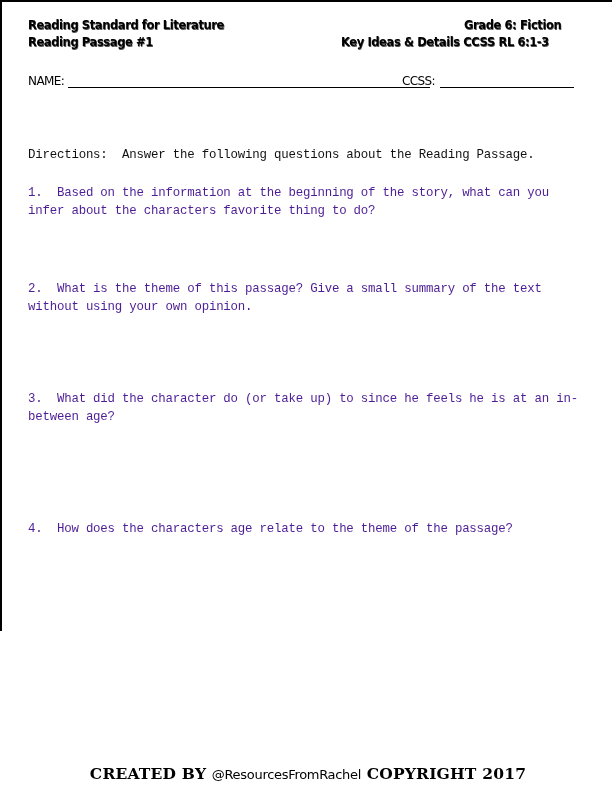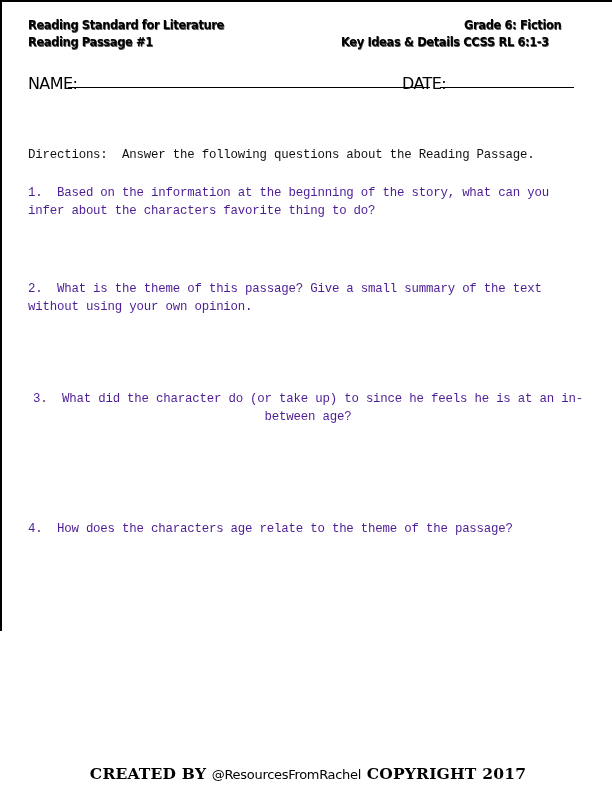--- a/index.html
+++ b/index.html
@@ -15,37 +15,37 @@
       text-shadow: 0.6px 0.6px 0 #555;
       white-space: nowrap;
     }
     .hl1 { left: 26px; top: 16px; }
     .hl2 { left: 26px; top: 33px; }
     .hr1 { left: 462px; top: 16px; }
     .hr2 { left: 339px; top: 33px; }
 
     .name-row {
       position: absolute; left: 26px; top: 72px; width: 548px; height: 16px;
-      font-family: "DejaVu Sans", sans-serif; font-size: 16px; letter-spacing: -0.6px;
+      font-family: "DejaVu Sans", sans-serif; font-size: 12px; letter-spacing: -0.6px;
       color: #000;
     }
     .name-label { position: absolute; left: 0; top: 0; }
     .name-line { position: absolute; left: 40px; top: 13px; width: 362px; border-bottom: 1.5px solid #000; }
     .date-label { position: absolute; left: 374px; top: 0; }
     .date-line { position: absolute; left: 412px; top: 13px; width: 134px; border-bottom: 1.5px solid #000; }
 
     .body-text {
       position: absolute; left: 26px;
       font-family: Liberation Mono, monospace; font-size: 12.4px; line-height: 18px;
       color: #222; letter-spacing: -0.2px; white-space: pre-wrap; width: 560px; margin-top: 40px;
     }
     .directions { top: 104px; color: #111; }
     .q1 { top: 142px; }
     .q2 { top: 238px; }
-    .q3 { top: 348px; text-align: center; }
+    .q3 { top: 348px; }
     .q4 { top: 478px; }
     .q5 { top: 617px; }
     .q-text { color: #4c1d95; }
 
     .footer {
       position: absolute; left: 0; top: 762px; width: 612px; text-align: center;
       font-family: "DejaVu Serif", serif; font-size: 15.5px; font-weight: bold; color: #000;
       white-space: nowrap; letter-spacing: 0.2px;
     }
     .footer .handle {
@@ -59,21 +59,21 @@
 <div class="page">
 
   <div class="hdr hl1">Reading Standard for Literature</div>
   <div class="hdr hl2">Reading Passage #1</div>
   <div class="hdr hr1">Grade 6: Fiction</div>
   <div class="hdr hr2">Key Ideas &amp; Details CCSS RL 6:1-3</div>
 
   <div class="name-row">
     <span class="name-label">NAME:</span>
     <span class="name-line"></span>
-    <span class="date-label">DATE:</span>
+    <span class="date-label">CCSS:</span>
     <span class="date-line"></span>
   </div>
 
   <div class="body-text directions">Directions:  Answer the following questions about the Reading Passage.</div>
 
   <div class="body-text q-text q1">1.  Based on the information at the beginning of the story, what can you
 infer about the characters favorite thing to do?</div>
   <div class="body-text q-text q2">2.  What is the theme of this passage? Give a small summary of the text
 without using your own opinion.</div>
   <div class="body-text q-text q3">3.  What did the character do (or take up) to since he feels he is at an in-

